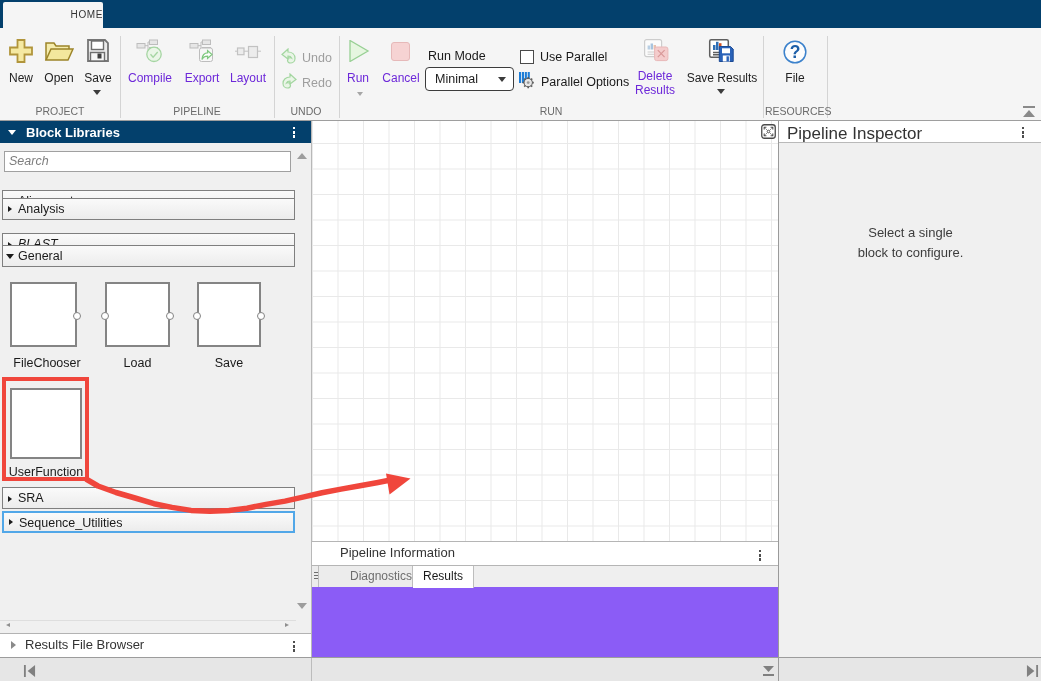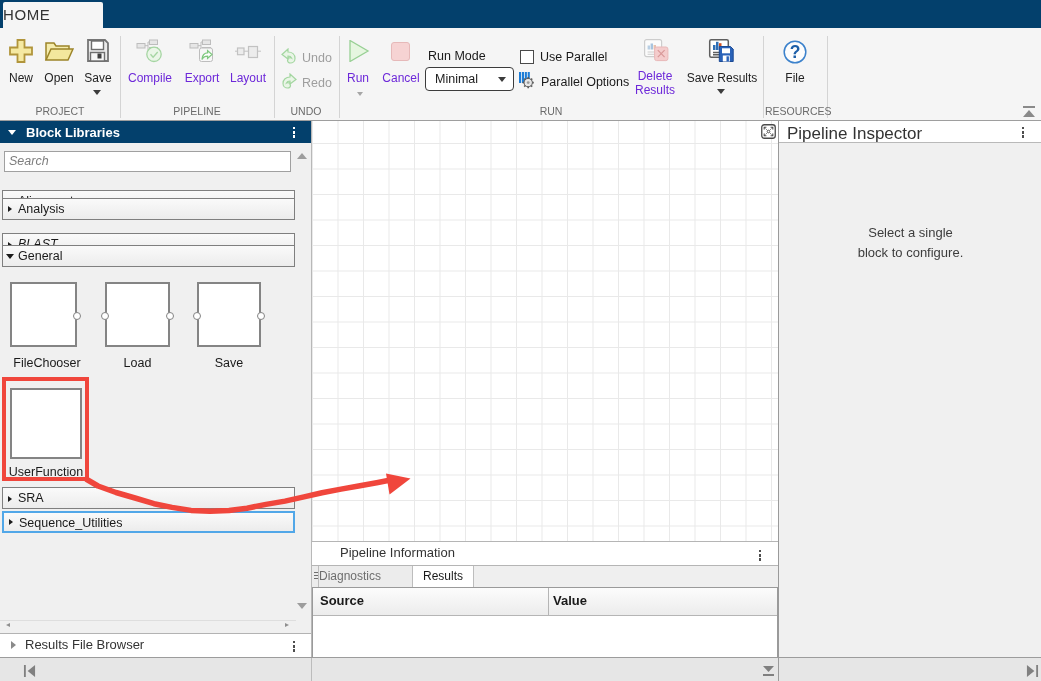--- a/index.html
+++ b/index.html
@@ -1,20 +1,20 @@
 <!DOCTYPE html>
 <html><head>
 <meta charset="utf-8">
 <style>
 * { margin:0; padding:0; box-sizing:border-box; }
 html,body { width:1041px; height:681px; overflow:hidden; }
 body { font-family:"Liberation Sans", sans-serif; background:#f5f5f5; position:relative; }
 .abs { position:absolute; }
 #topbar { left:0; top:0; width:1041px; height:28px; background:#03406c; }
-#hometab { left:3px; top:2px; width:100px; height:26px; background:#f5f5f5; color:#333; font-size:15px; letter-spacing:0.6px; text-align:left; line-height:25px; border-top-left-radius:2px; border-top-right-radius:2px; }
+#hometab { left:3px; top:2px; width:100px; height:26px; background:#f5f5f5; color:#333; font-size:10px; letter-spacing:0.6px; text-align:right; line-height:25px; border-top-left-radius:2px; border-top-right-radius:2px; }
 #toolbar { left:0; top:28px; width:1041px; height:93px; background:#f5f5f5; border-bottom:1px solid #9e9e9e; }
 .vsep { position:absolute; top:8px; width:1px; height:82px; background:#d4d4d4; }
 .seclabel { position:absolute; top:77px; height:14px; font-size:10.5px; color:#6b6b6b; text-align:center; }
 .btnlabel { position:absolute; font-size:12px; color:#232323; text-align:center; }
 .btnlabel.dis { color:#6d28d9; }
 .smalltext { font-size:12.5px; color:#9e9e9e; }
 .caret { width:0; height:0; border-left:4.5px solid transparent; border-right:4.5px solid transparent; border-top:5px solid #3c3c3c; }
 .caret.dis { border-top-color:#a6a6a6; }
 
 #leftpanel { left:0; top:121px; width:312px; height:536px; background:#f0f0f0; border-right:1px solid #b8b8b8; }
@@ -253,29 +253,22 @@
         <b></b>
         <b></b>
       </div>
   </div>
   <div class="abs" style="left:0; top:23px; width:466px; height:21.5px; background:#efefef; border-top:1px solid #b5b5b5;">
     <div class="abs" style="left:0px; top:0px; width:7px; height:20.5px; border-right:1px solid #bdbdbd; background:#ececec;">
       <div style="margin:6px 0 0 1.5px; width:4px; border-top:1.2px solid #6e6e6e;"></div>
       <div style="margin:2px 0 0 1.5px; width:4px; border-top:1.2px solid #6e6e6e;"></div>
       <div style="margin:2px 0 0 1.5px; width:4px; border-top:1.2px solid #6e6e6e;"></div>
     </div>
-    <div class="abs" style="left:7px; top:0px; width:94px; height:20.5px; background:#ececec; border-right:1px solid #bdbdbd; font-size:12px; color:#6e6e6e; text-align:left; line-height:20px;">Diagnostics</div>
+    <div class="abs" style="left:7px; top:0px; width:94px; height:20.5px; background:#ececec; border-right:1px solid #bdbdbd; font-size:12px; color:#6e6e6e; text-align:right; line-height:20px;">Diagnostics</div>
     <div class="abs" style="left:101px; top:0px; width:61px; height:21.5px; background:#fff; border-right:1px solid #bdbdbd; font-size:12px; color:#1a1a1a; text-align:center; line-height:20px;">Results</div>
-  </div>
-  <div class="abs" style="left:0px; top:44.5px; width:466px; height:71.5px; border:1px solid #9a9a9a; background:#fff;">
-    <div class="abs" style="left:0; top:0; width:464px; height:28px; background:linear-gradient(#fcfcfc,#ececec); border-bottom:1px solid #b5b5b5;">
-      <div class="abs" style="left:7px; top:5px; font-size:13px; font-weight:bold; color:#1a1a1a;">Source</div>
-      <div class="abs" style="left:235px; top:0; width:1px; height:28px; background:#b5b5b5;"></div>
-      <div class="abs" style="left:240px; top:5px; font-size:13px; font-weight:bold; color:#1a1a1a;">Value</div>
-    </div>
   </div>
 </div>
 
 <div class="abs" id="rightpanel">
   <div class="abs" id="rp-header">
     <div class="abs" style="left:8px; top:2.5px; font-size:17px; color:#333;">Pipeline Inspector</div>
     <div class="vdots grey" style="left:243px; top:6px;">
         <b></b>
         <b></b>
         <b></b>

